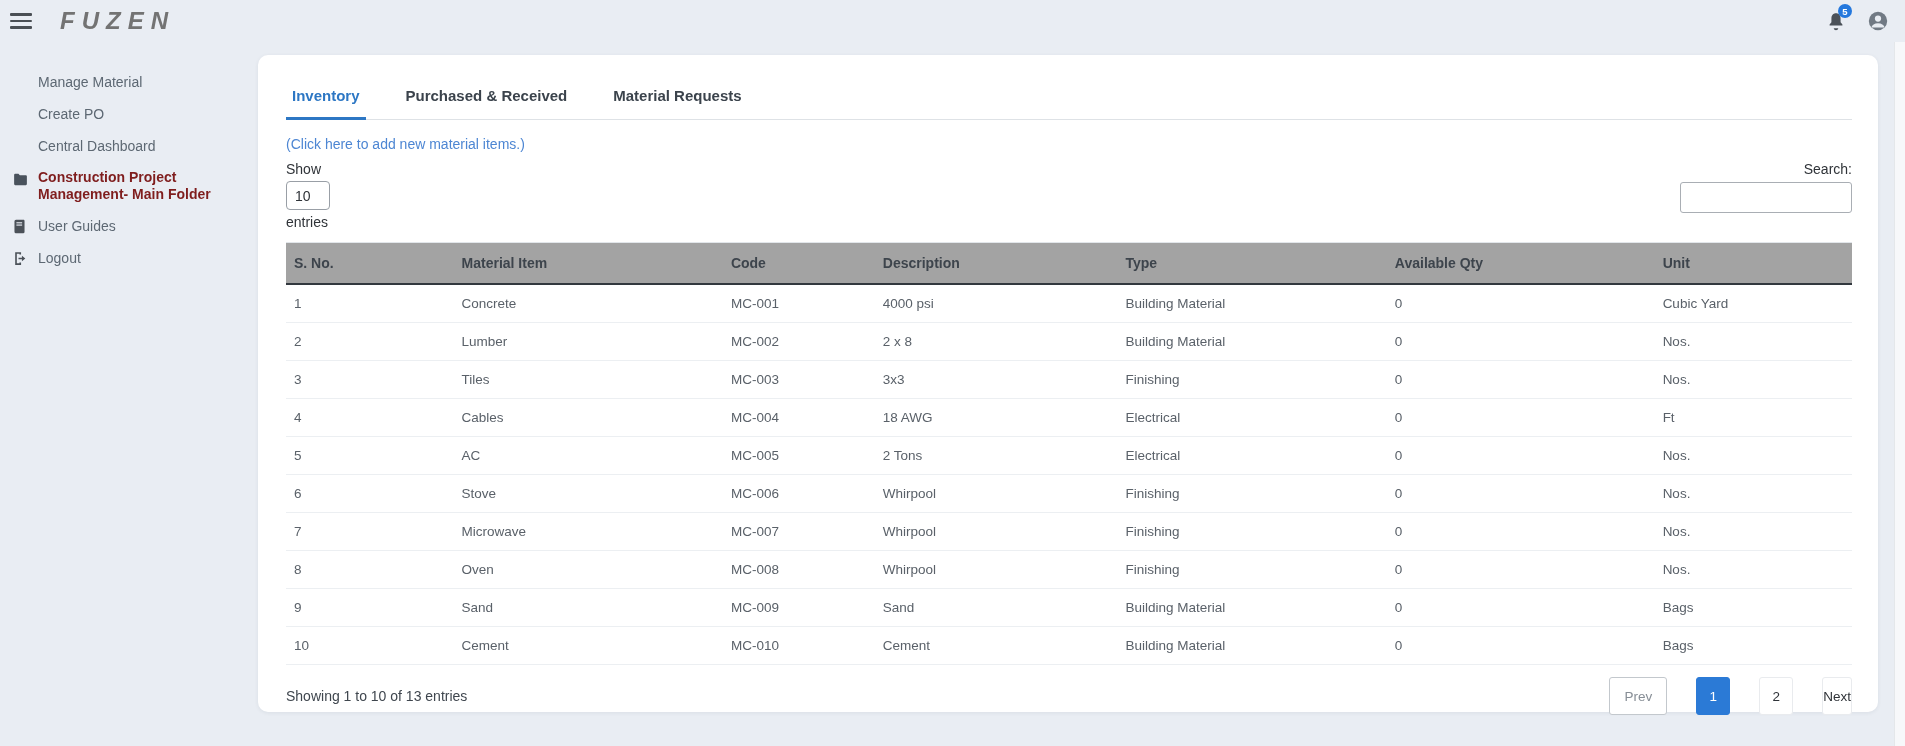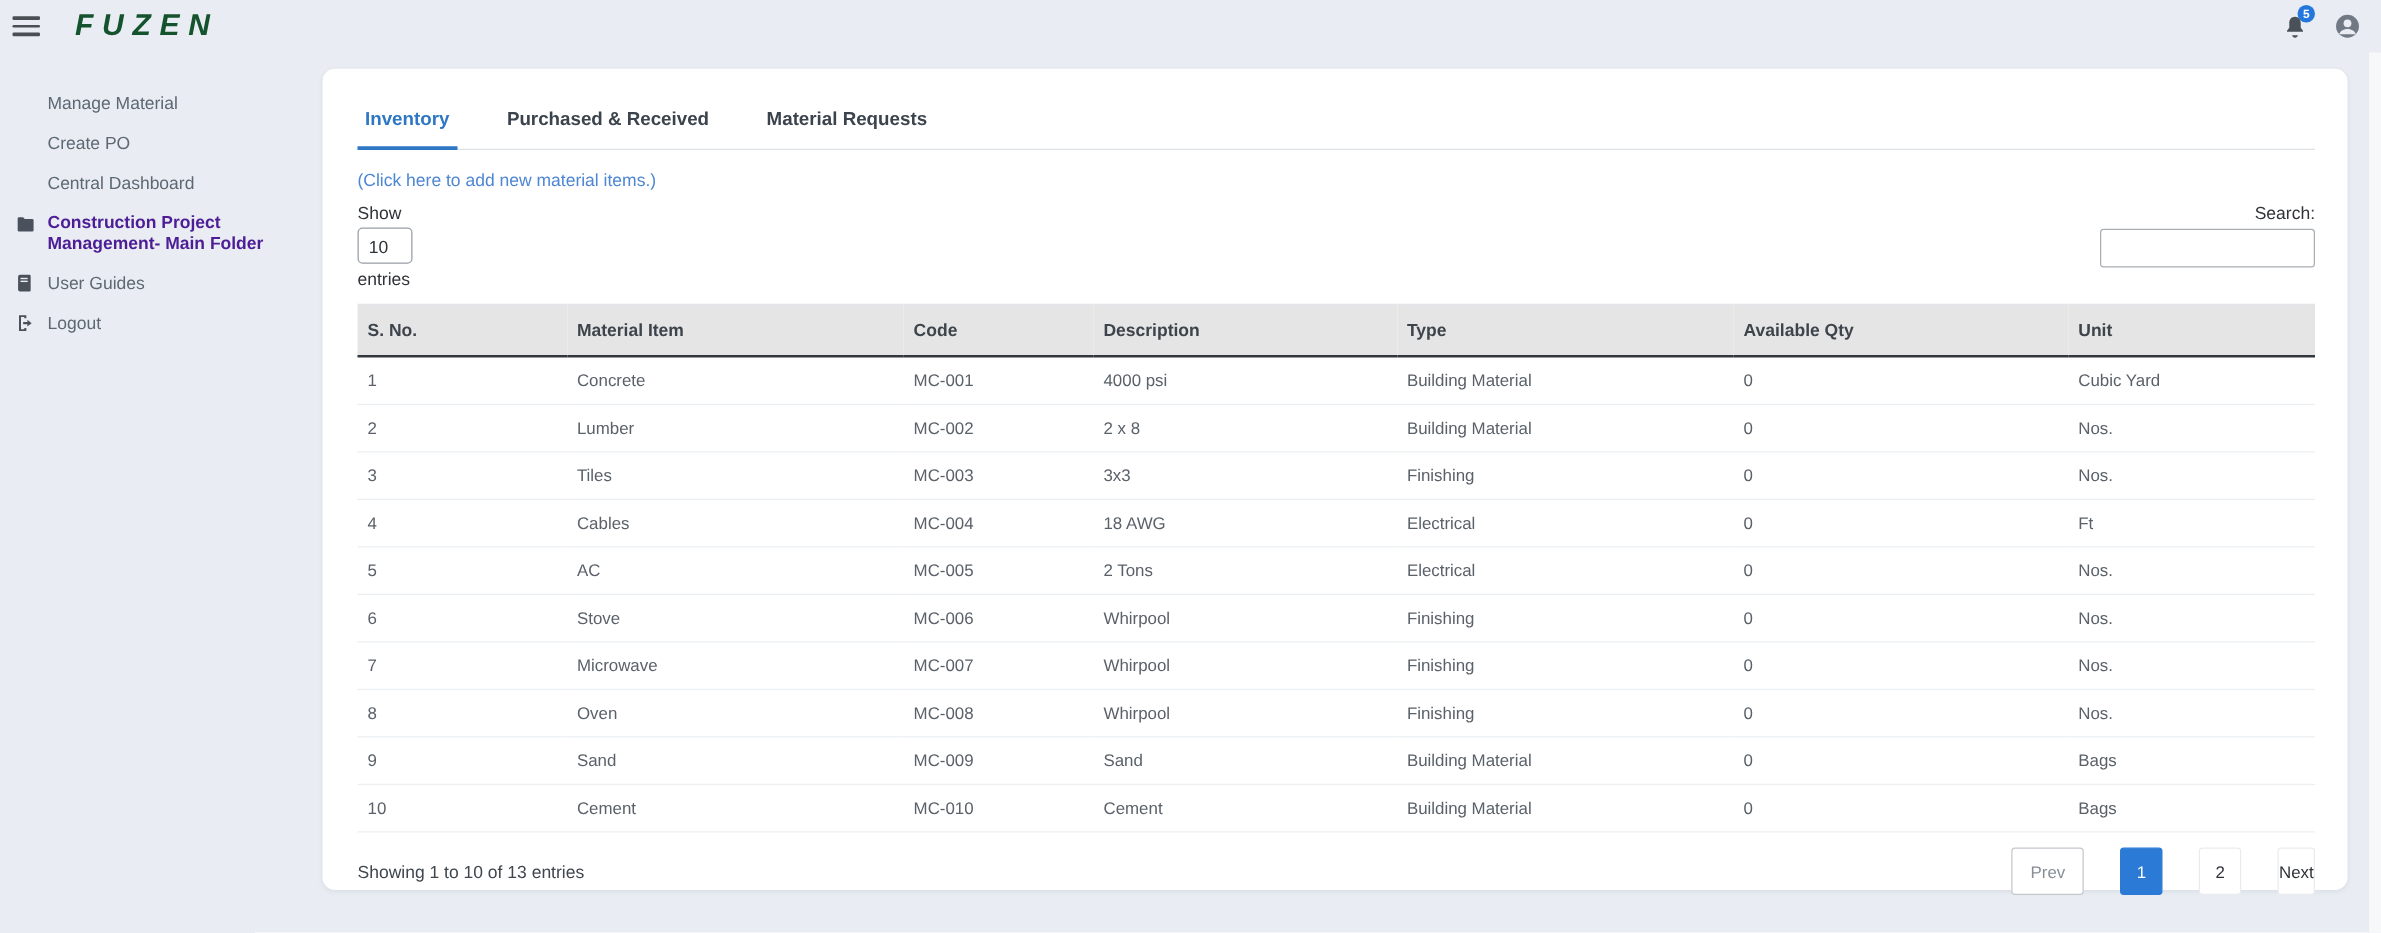--- a/index.html
+++ b/index.html
@@ -10,33 +10,33 @@
     overflow:hidden;
     position:relative;
   }
   
   .topbar { position:absolute; top:0; left:0; width:1905px; height:42px;
             display:flex; align-items:center; }
   .hamburger { margin-left:10px; width:22px; height:16px; display:flex;
                flex-direction:column; justify-content:space-between; cursor:pointer; }
   .hamburger span { display:block; height:2.6px; background:#4a4f54; border-radius:1px; }
   .logo { margin-left:28px; font-size:24px; font-weight:bold; font-style:italic;
-          letter-spacing:7px; color:#14532d; cursor:pointer; }
+          letter-spacing:7px; color:#737373; cursor:pointer; }
   .top-right { margin-left:auto; display:flex; align-items:center; gap:20px; padding-right:16px; }
   .bell-wrap { position:relative; width:22px; height:22px; cursor:pointer; }
   .badge { position:absolute; top:-6px; right:-5px; min-width:14px; height:14px;
            background:#2478dd; color:#fff; font-size:9.5px; font-weight:bold;
            border-radius:50%; display:flex; align-items:center; justify-content:center; }
   
   .sidebar { position:absolute; top:42px; left:0; width:256px; padding-top:24px; }
   .side-item { display:flex; align-items:center; padding:7px 6px 7px 10px;
                color:#5d6873; font-size:14px; cursor:pointer; }
   .side-item .side-ico { width:20px; height:18px; margin-right:8px; flex:0 0 20px;
                          display:flex; align-items:center; justify-content:center; }
-  .side-item.strong { color:#4c1d95; font-weight:bold; align-items:flex-start; }
+  .side-item.strong { color:#7f1d1d; font-weight:bold; align-items:flex-start; }
   .side-item.strong .side-ico { margin-top:1px; }
   .side-label { line-height:17px; max-width:182px; }
   
   .card { position:absolute; left:258px; top:55px; width:1620px; height:657px;
           background:#fff; border-radius:10px; box-shadow:0 1px 4px rgba(25,39,61,.07);
           padding:20px 26px 22px 28px; }
   
   .tabs { display:flex; gap:34px; border-bottom:1px solid #dee2e6; margin-top:12px; }
   .tab { font-size:15px; font-weight:bold; color:#3b434c; padding:0 6px 13px 6px;
          border-bottom:3px solid transparent; margin-bottom:-1px; cursor:pointer; }
@@ -48,21 +48,21 @@
   .controls { display:flex; justify-content:space-between; align-items:flex-start; margin-top:8px; }
   .show-wrap { font-size:14px; color:#2f3338; }
   .page-size { width:44px; height:29px; border:1px solid #999fa6; border-radius:4px;
                margin:4px 0 4px 0; padding-left:8px; font-size:14px; color:#2f3338;
                display:flex; align-items:center; background:#fff; cursor:pointer; }
   .search-wrap { width:172px; text-align:right; font-size:14px; color:#2f3338; }
   .search-wrap input { margin-top:5px; width:172px; height:31px; border:1px solid #a9aeb4;
                        border-radius:3px; padding:0 8px; font-size:14px; background:#fff; }
   
   table { width:100%; border-collapse:collapse; margin-top:12px; table-layout:fixed; }
-  thead th { background:#e5e5e5; border-top:1px solid #e2e6ea; border-bottom:2px solid #32383e;
+  thead th { background:#a3a3a3; border-top:1px solid #e2e6ea; border-bottom:2px solid #32383e;
              padding:12px 8px; font-size:14px; font-weight:bold; color:#3d444c;
              text-align:left; cursor:pointer; }
   tbody td { padding:11px 8px; font-size:13.5px; color:#5a6169;
              border-bottom:1px solid #ecEFF2; border-bottom:1px solid #eceff2; }
   
   .tfooter { display:flex; justify-content:space-between; align-items:center; margin-top:12px; }
   .info { font-size:14px; color:#3f464e; }
   .pagination { display:flex; gap:29px; align-items:center; }
   .pg { height:38px; font-size:13.5px; border-radius:3px; background:#fff;
         display:flex; align-items:center; justify-content:center;

